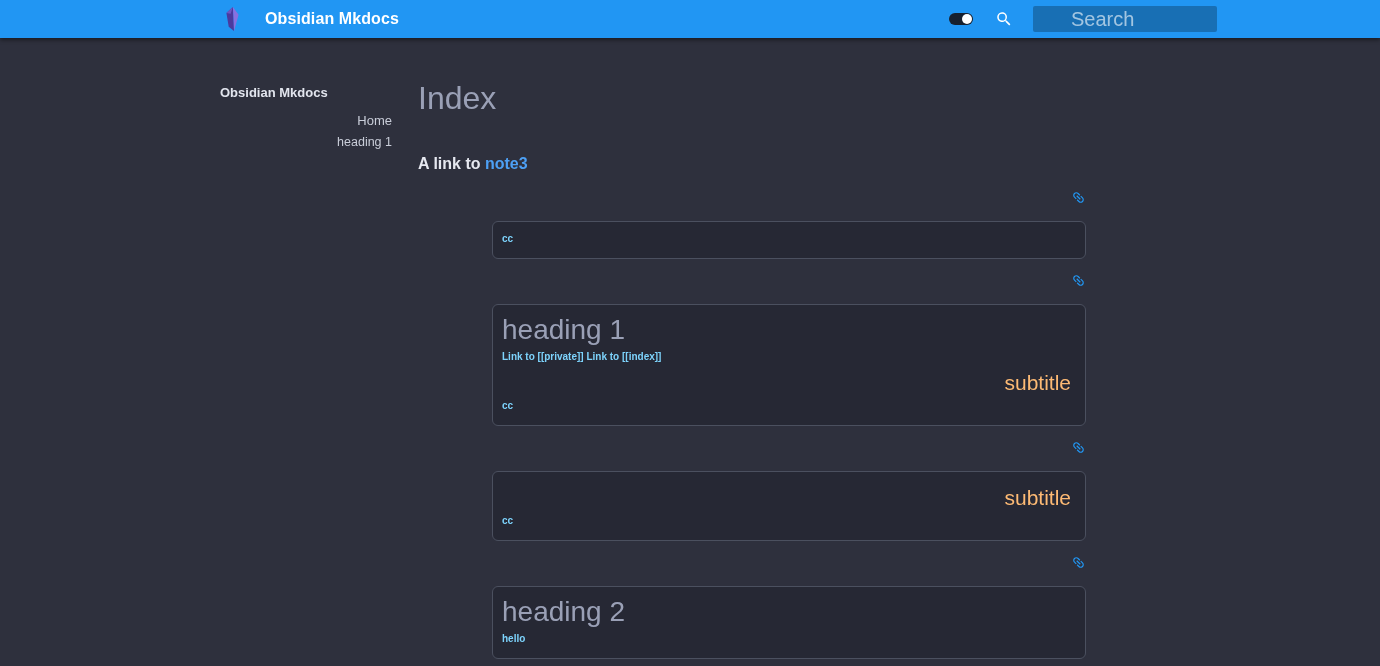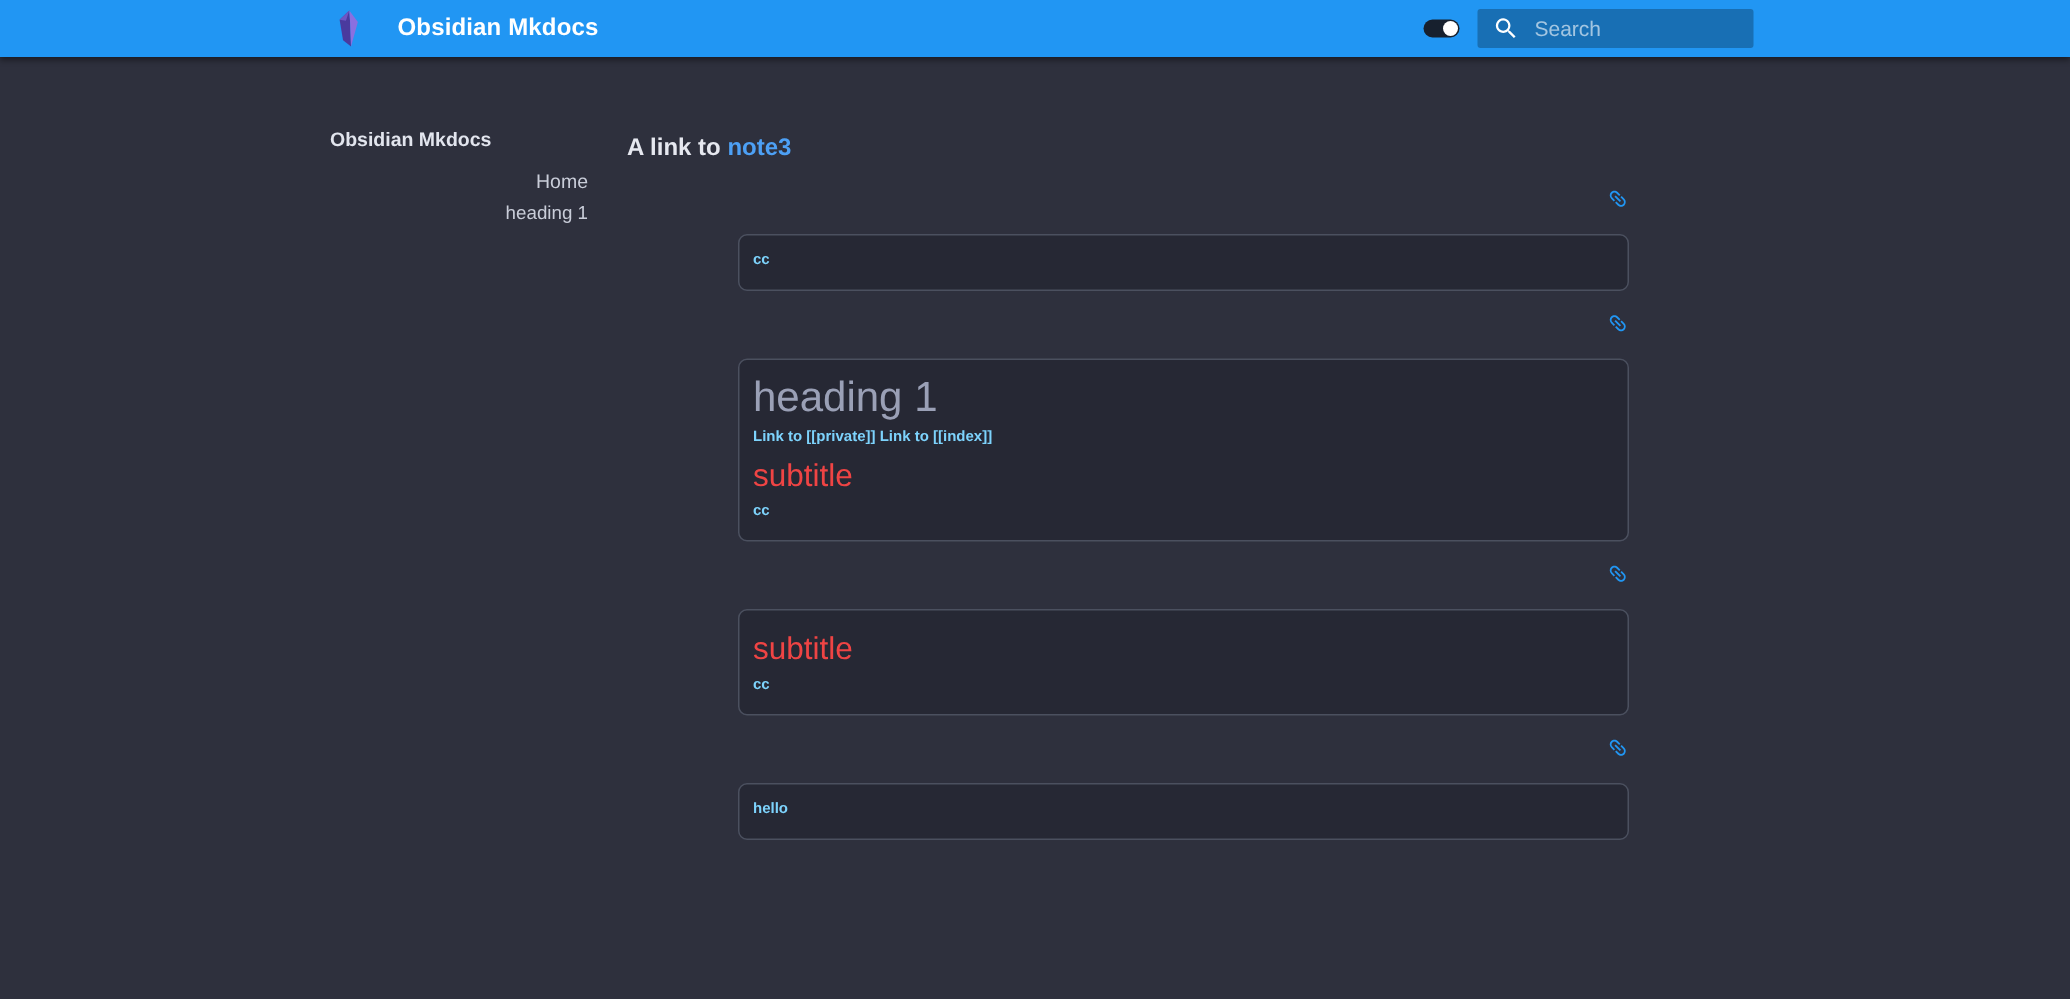--- a/index.html
+++ b/index.html
@@ -30,22 +30,23 @@
   }
   .md-grid{max-width:976px;margin:0 auto;height:100%;display:flex;align-items:center;}
   .logo-btn{margin-left:20px;width:20px;height:26px;display:flex;align-items:center;justify-content:center;cursor:pointer;background:none;border:none;padding:0;}
   .header-title{margin-left:23px;font-size:16px;font-weight:700;color:#fff;cursor:pointer;letter-spacing:.1px;}
   .header-spacer{flex:1;}
   .palette-toggle{width:24px;height:12px;background:#17202e;border-radius:7px;position:relative;margin-right:12px;cursor:pointer;flex:0 0 auto;}
   .palette-knob{width:10px;height:10px;background:#fff;border-radius:50%;position:absolute;right:1px;top:1px;}
   .search{position:relative;width:184px;height:26px;margin-right:9px;flex:0 0 auto;}
   .search input{
     width:100%;height:100%;background:rgba(0,0,0,.26);border:none;border-radius:2px;
-    color:#4c1d95;padding:0 10px 0 38px;font-size:14px;outline:none;
+    color:#4c1d95;padding:0 10px 0 38px;font-size:20px;outline:none;
     font-family:"Liberation Sans",sans-serif;
+    margin-left:48px;
   }
   .search input::placeholder{color:rgba(255,255,255,.6);}
   .search-icon{position:absolute;left:10px;top:4px;pointer-events:none;}
   
   .layout{display:flex;max-width:976px;margin:0 auto;}
   
   .sidebar{width:216px;flex:0 0 216px;padding:44px 26px 0 18px;font-size:13px;line-height:13px;}
   .site-title{font-weight:700;color:#e2e5ee;padding:4px 0;margin-bottom:6px;}
   .nav-item{padding:4.5px 0;color:var(--fg-dim);cursor:pointer;display:flex;align-items:center;justify-content:flex-end;}
   .nav-item.active{color:var(--link);}
@@ -58,21 +59,21 @@
   .intro a{color:var(--link);text-decoration:none;cursor:pointer;font-weight:700;}
   
   .embed{margin-bottom:14px;}
   .embed-anchor{display:flex;justify-content:flex-end;margin-bottom:15px;height:16px;}
   .embed-anchor a{display:flex;cursor:pointer;}
   .embed-box{
     margin-left:74px;border:1px solid var(--box-border);border-radius:6px;
     background:var(--box-bg);padding:7px 14px 9px 9px;
   }
   .embed-h1{font-size:28px;font-weight:300;color:var(--heading);margin:0;line-height:1.25;}
-  .embed-h2{font-size:21px;font-weight:300;color:#ef4444;margin:6px 0 3px;line-height:1.25;}
+  .embed-h2{font-size:21px;font-weight:300;color:#fdba74;margin:6px 0 3px;line-height:1.25;text-align:right;}
   .embed-text{font-size:10px;color:#7dd3fc;margin:3px 0;line-height:1.4;font-weight:700;}
 </style>
 </head>
 <body>
 
 <header class="header">
   <div class="md-grid">
     <button class="logo-btn">
       <svg width="19" height="26" viewBox="0 0 100 130">
         <polygon points="52,2 18,34 30,106 58,128 55,46" fill="#4a3a9e"></polygon>
@@ -101,20 +102,21 @@
         <div class="nav-item">
           <span>Home</span>
         </div>
         <div class="nav-item sub">
           <span>heading 1</span>
         </div>
       </div>
   </nav>
 
   <main class="content">
+    <h1 class="page-title">Index</h1>
     <p class="intro"><span>A link to </span><a>note3</a></p>
     <div id="embeds">
         <div class="embed">
           <div class="embed-anchor">
             <a>
               <svg width="15" height="15" viewBox="0 0 24 24">
     <path fill="#2196f3" transform="rotate(45 12 12)" d="M3.9 12c0-1.71 1.39-3.1 3.1-3.1h4V7H7c-2.76 0-5 2.24-5 5s2.24 5 5 5h4v-1.9H7c-1.71 0-3.1-1.39-3.1-3.1zM8 13h8v-2H8v2zm9-6h-4v1.9h4c1.71 0 3.1 1.39 3.1 3.1s-1.39 3.1-3.1 3.1h-4V17h4c2.76 0 5-2.24 5-5s-2.24-5-5-5z"></path>
   </svg>
             </a>
           </div>
@@ -152,18 +154,19 @@
         </div>
         <div class="embed">
           <div class="embed-anchor">
             <a>
               <svg width="15" height="15" viewBox="0 0 24 24">
     <path fill="#2196f3" transform="rotate(45 12 12)" d="M3.9 12c0-1.71 1.39-3.1 3.1-3.1h4V7H7c-2.76 0-5 2.24-5 5s2.24 5 5 5h4v-1.9H7c-1.71 0-3.1-1.39-3.1-3.1zM8 13h8v-2H8v2zm9-6h-4v1.9h4c1.71 0 3.1 1.39 3.1 3.1s-1.39 3.1-3.1 3.1h-4V17h4c2.76 0 5-2.24 5-5s-2.24-5-5-5z"></path>
   </svg>
             </a>
           </div>
           <div class="embed-box">
+            <div class="embed-h1">heading 2</div>
             <div class="embed-text">hello</div>
           </div>
         </div>
       </div>
   </main>
 </div>
 
 </body></html>

